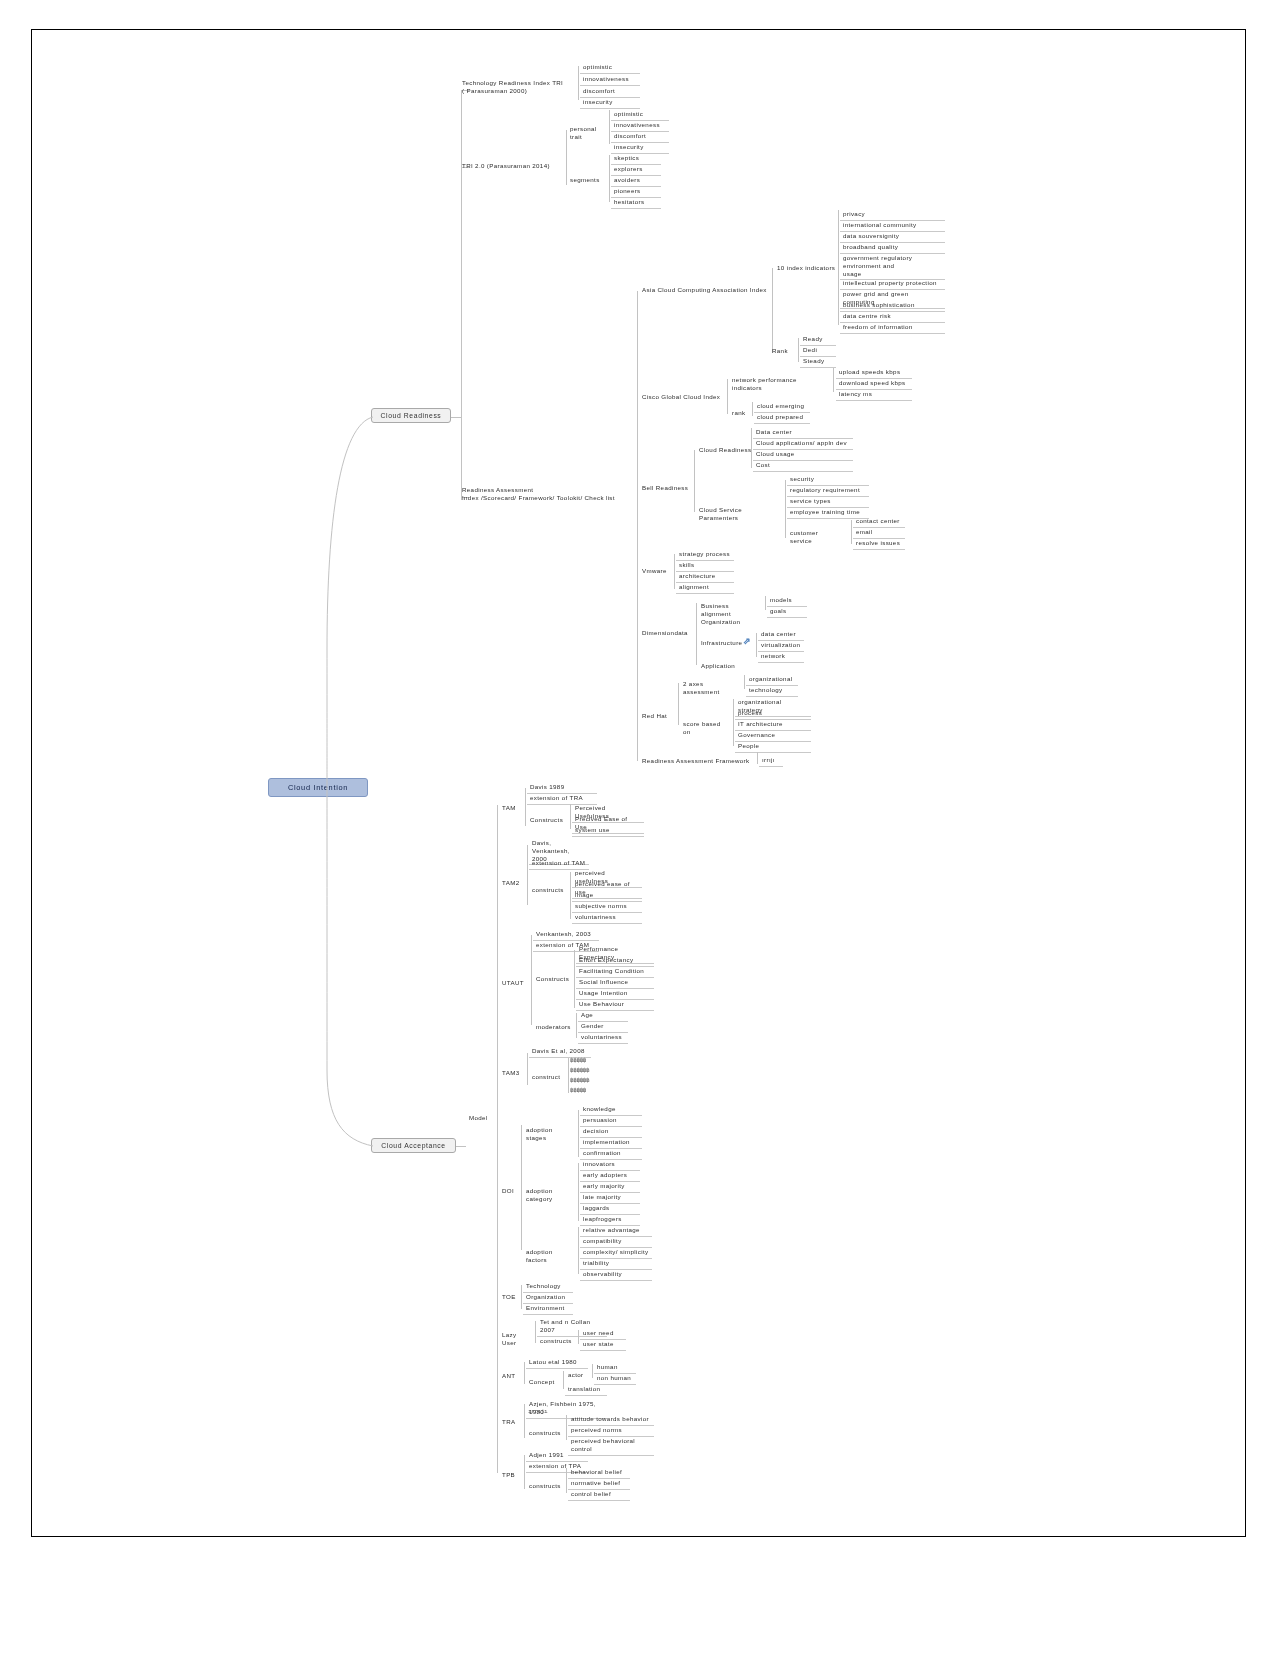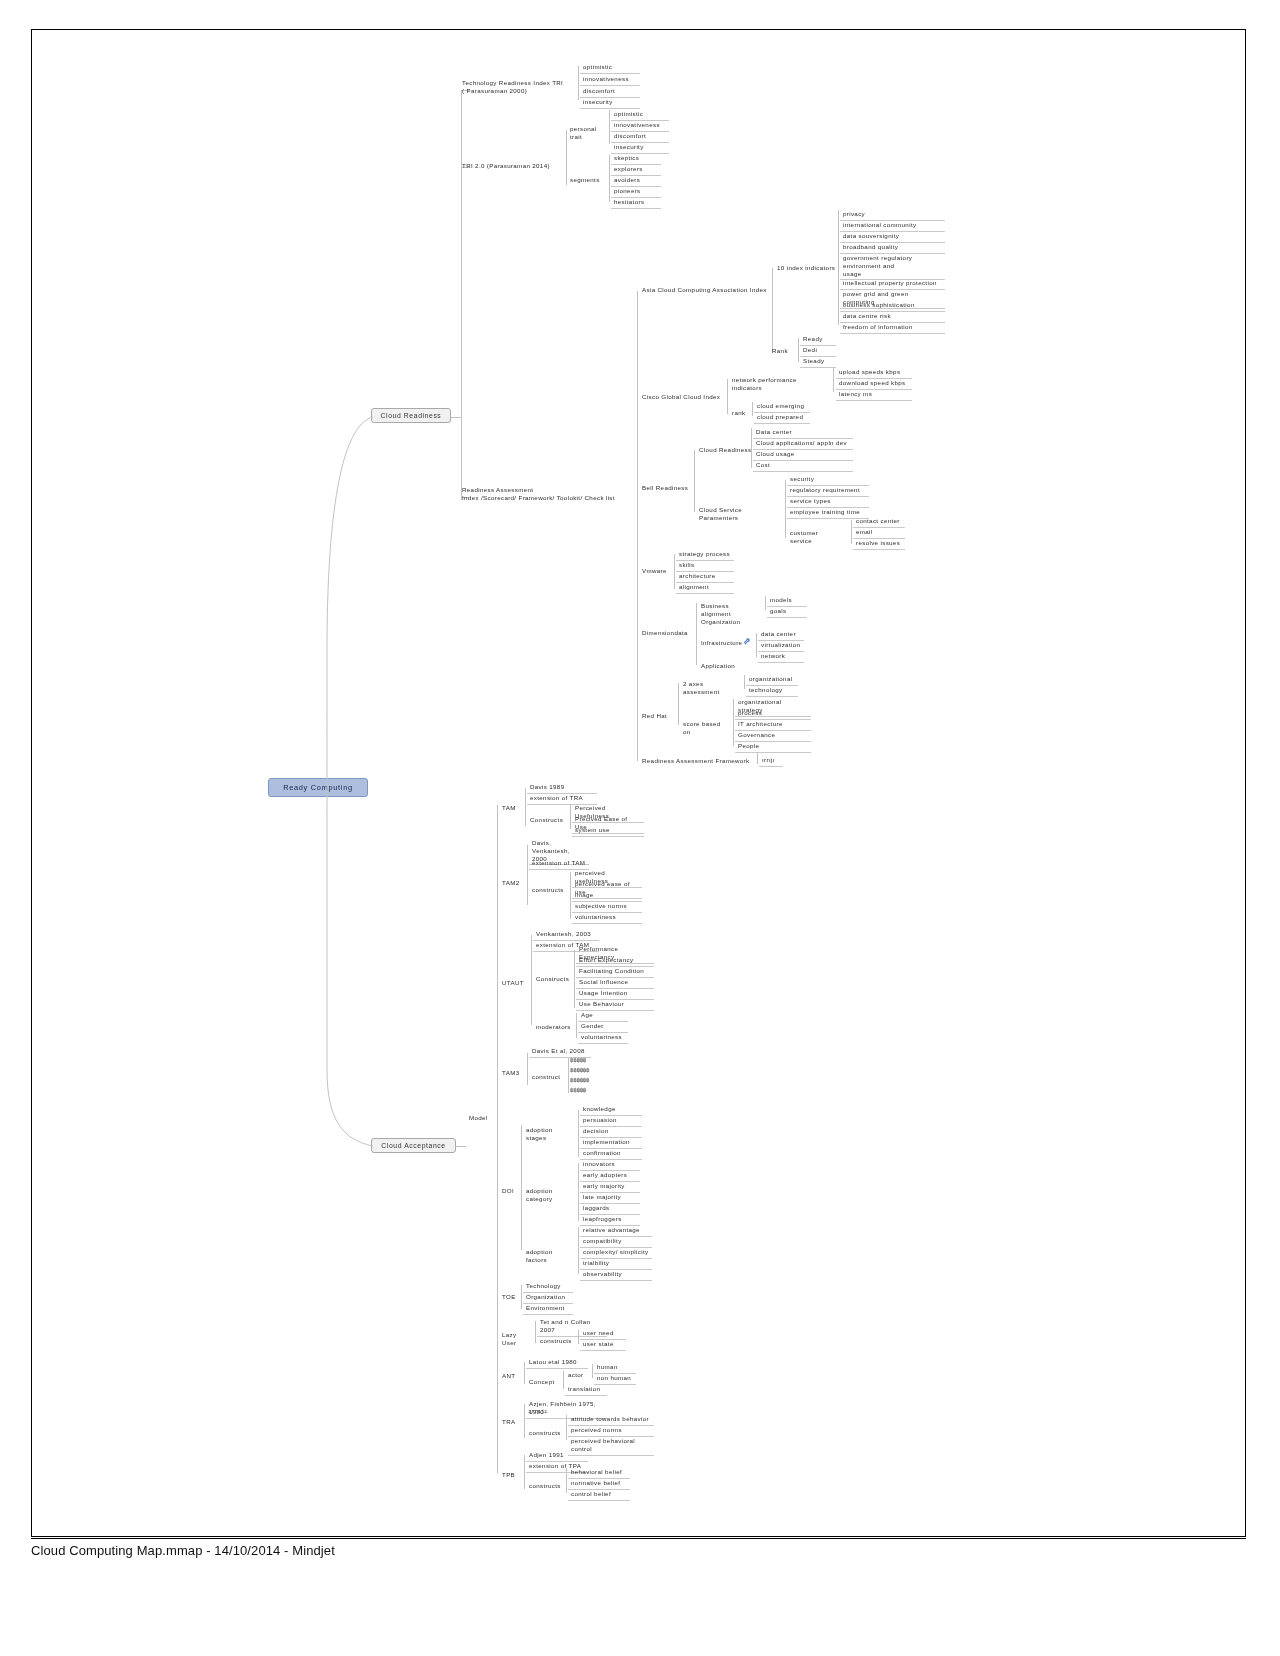--- a/index.html
+++ b/index.html
@@ -119,21 +119,21 @@
     letter-spacing: -0.4px;
     font-family: "Liberation Mono", monospace;
   }
 </style>
 </head>
 <body>
 
 <div id="page">
   <div id="sheet"></div>
 
-  <div class="root" style="left:268px; top:778px; width:100px;">Ready Computing</div>
+  <div class="root" style="left:268px; top:778px; width:100px;">Cloud Intention</div>
 
   <div class="branch" style="left:371px; top:408px; width:80px;">Cloud Readiness</div>
 
   <div class="branch" style="left:371px; top:1138px; width:85px;">Cloud Acceptance</div>
 
   <svg class="curve" style="left:315px; top:400px; width:80px; height:400px;">
     <path d="M 58 17 C 25 25, 12 120, 12 250 C 12 340, 12 370, 12 390"></path>
   </svg>
   <svg class="curve" style="left:315px; top:790px; width:80px; height:365px;">
     <path d="M 12 0 C 12 60, 12 180, 12 280 C 12 330, 28 350, 58 356"></path>
@@ -398,14 +398,13 @@
   <div class="node noline" style="left:499px; top:1470px; width:24px;">TPB</div>
   <div class="v" style="left:524px; top:1455px; height:34px;"></div>
   <div class="node" style="left:526px; top:1450px; width:62px;">Adjen 1991</div>
   <div class="node" style="left:526px; top:1461px; width:62px;">extension of TPA</div>
   <div class="node noline" style="left:526px; top:1481px; width:40px;">constructs</div>
   <div class="v" style="left:566px; top:1468px; height:25px;"></div>
   <div class="node" style="left:568px; top:1467px; width:62px;">behavioral belief</div>
   <div class="node" style="left:568px; top:1478px; width:62px;">normative belief</div>
   <div class="node" style="left:568px; top:1489px; width:62px;">control belief</div>
 
-  <div id="footer-bar">Cloud Computing Map.mmap - 14/10/2014 - Mindjet</div>
 </div>
 
 </body></html>

